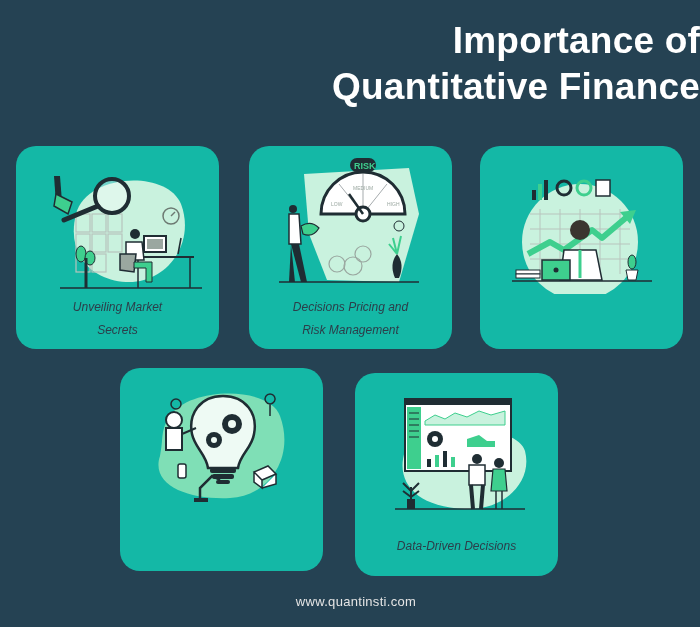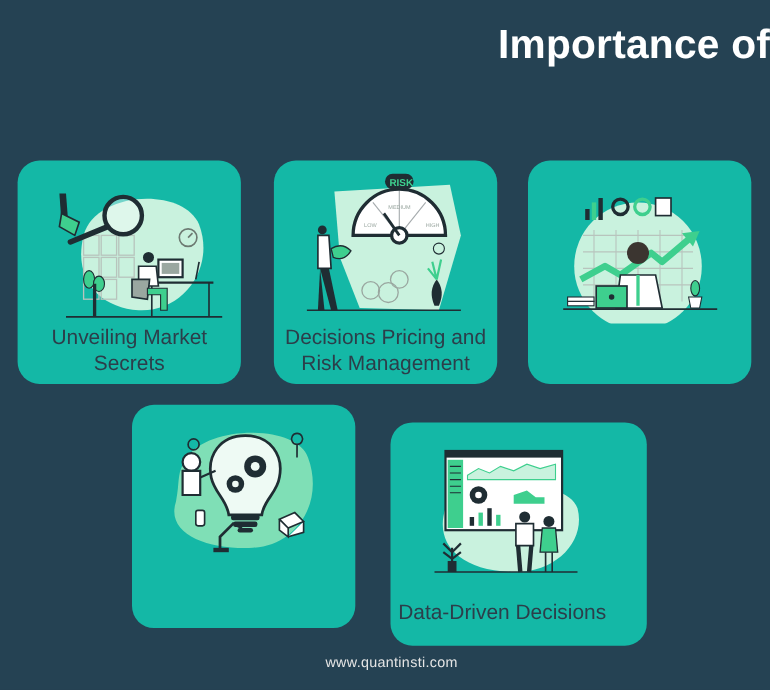--- a/index.html
+++ b/index.html
@@ -11,32 +11,33 @@
     position:absolute; left:0; top:18px; width:700px; text-align:right;
     color:#ffffff; font-weight:bold; font-size:37px; line-height:46px; letter-spacing:0.2px;
   }
   .card {
     position:absolute; width:203px; height:203px; background:#14b8a6; border-radius:20px;
     overflow:hidden;
   }
   .card .illus { position:absolute; left:0; top:8px; width:203px; height:140px; }
   .card .label {
     position:absolute; left:0; width:203px; text-align:center; color:#2c3e4a;
-    font-size:19px; line-height:23px;
+    font-size:12px; line-height:23px;font-style:italic;
   }
   .footer {
     position:absolute; left:0; top:594px; width:624px; text-align:center;
     color:#e5e5e5; font-size:13px; letter-spacing:0.3px;margin-left:44px;
   }
 </style>
 </head>
 <body>
 
 <div class="title">
   <div>Importance of</div>
+  <div>Quantitative Finance</div>
 </div>
 
 <div class="card" style="left:16px; top:146px;">
   <svg class="illus" viewBox="0 0 203 140">
     <path d="M60 60 C70 20 150 15 165 50 C180 90 150 130 110 128 C75 126 50 100 60 60Z" fill="#c9f2de"></path>
     <g stroke="#b8c4bd" stroke-width="1.2" fill="none">
       <rect x="60" y="60" width="14" height="18"></rect>
         <rect x="76" y="60" width="14" height="18"></rect>
         <rect x="92" y="60" width="14" height="18"></rect>
       <rect x="60" y="80" width="14" height="18"></rect>
@@ -156,21 +157,21 @@
     <line x1="62" y1="58" x2="76" y2="52" stroke="#1f2d33" stroke-width="2"></line>
     <circle cx="56" cy="28" r="5" fill="none" stroke="#1f2d33" stroke-width="1.5"></circle>
     <path d="M150 28 a5 5 0 1 1 0.1 0 L150 40Z" fill="none" stroke="#1f2d33" stroke-width="1.5"></path>
     <rect x="58" y="88" width="8" height="14" rx="2" fill="#ffffff" stroke="#1f2d33" stroke-width="1.5"></rect>
     <path d="M80 124 L80 112 L92 100 L100 104" fill="none" stroke="#1f2d33" stroke-width="2.5"></path>
     <rect x="74" y="122" width="14" height="4" fill="#1f2d33"></rect>
     <path d="M134 96 L148 90 L156 98 L142 104Z M134 96 L134 106 L142 112 L142 104 M156 98 L156 108 L142 112" fill="#ffffff" stroke="#1f2d33" stroke-width="1.5"></path>
   </svg>
 </div>
 
-<div class="card" style="left:355px; top:384px;padding-left:30px;">
+<div class="card" style="left:355px; top:373px;">
   <svg class="illus" viewBox="0 0 203 140">
     <path d="M50 70 C60 40 160 40 170 70 C178 100 150 130 110 128 C60 126 40 100 50 70Z" fill="#c9f2de"></path>
     <rect x="50" y="18" width="106" height="72" fill="#ffffff" stroke="#1f2d33" stroke-width="2"></rect>
     <rect x="50" y="18" width="106" height="6" fill="#1f2d33"></rect>
     <rect x="52" y="26" width="14" height="62" fill="#3ecf8e"></rect>
     <line x1="54" y1="32" x2="64" y2="32" stroke="#1f2d33"></line>
       <line x1="54" y1="38" x2="64" y2="38" stroke="#1f2d33"></line>
       <line x1="54" y1="44" x2="64" y2="44" stroke="#1f2d33"></line>
       <line x1="54" y1="50" x2="64" y2="50" stroke="#1f2d33"></line>
       <line x1="54" y1="56" x2="64" y2="56" stroke="#1f2d33"></line>

